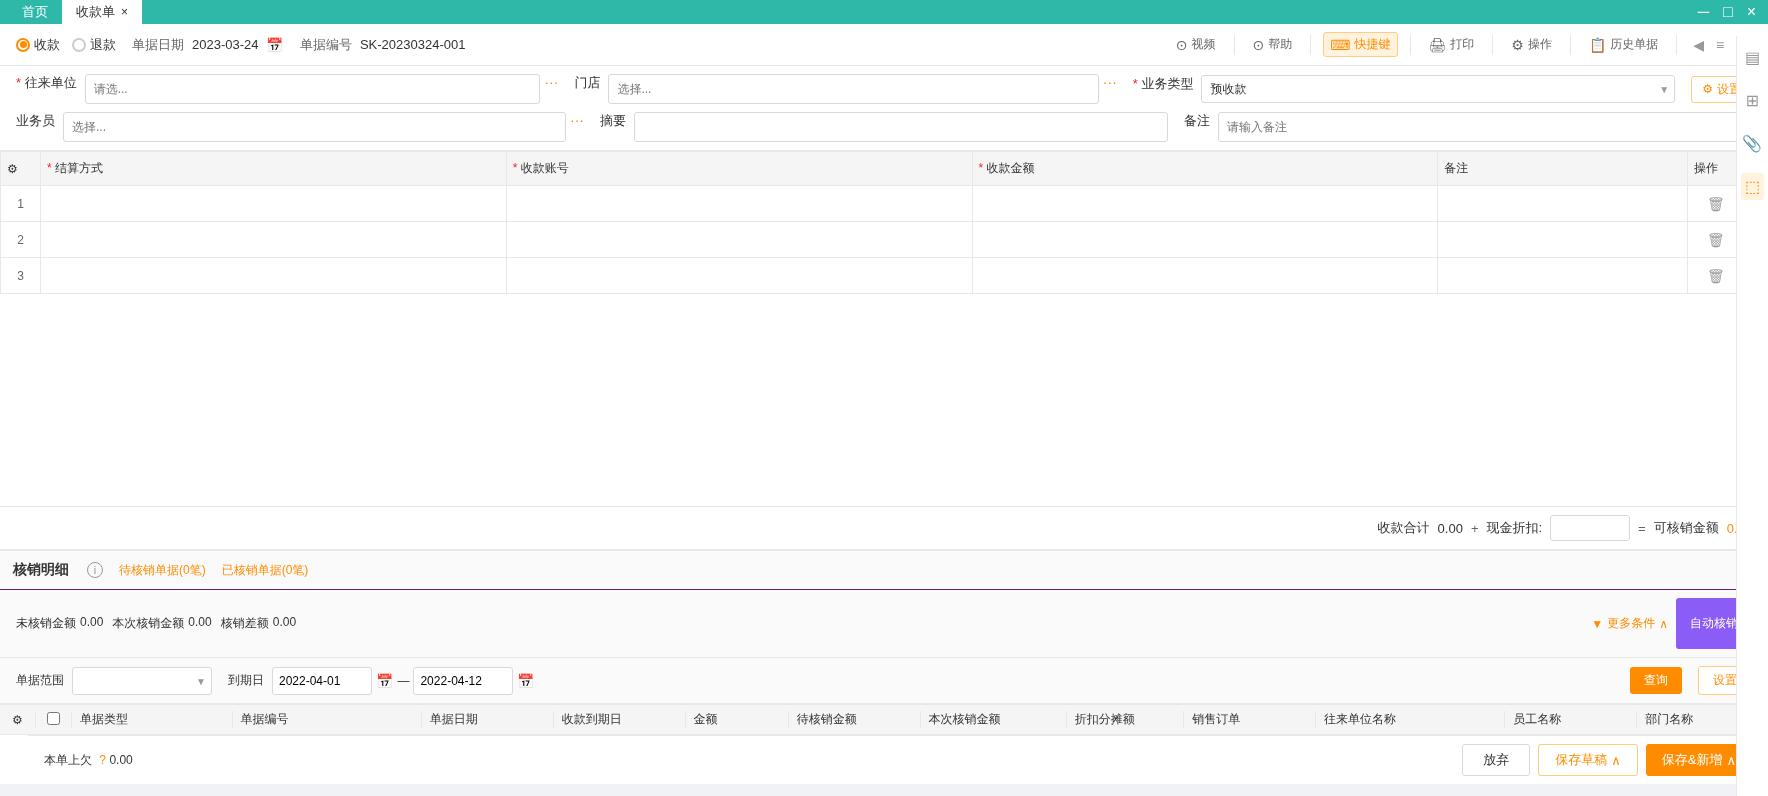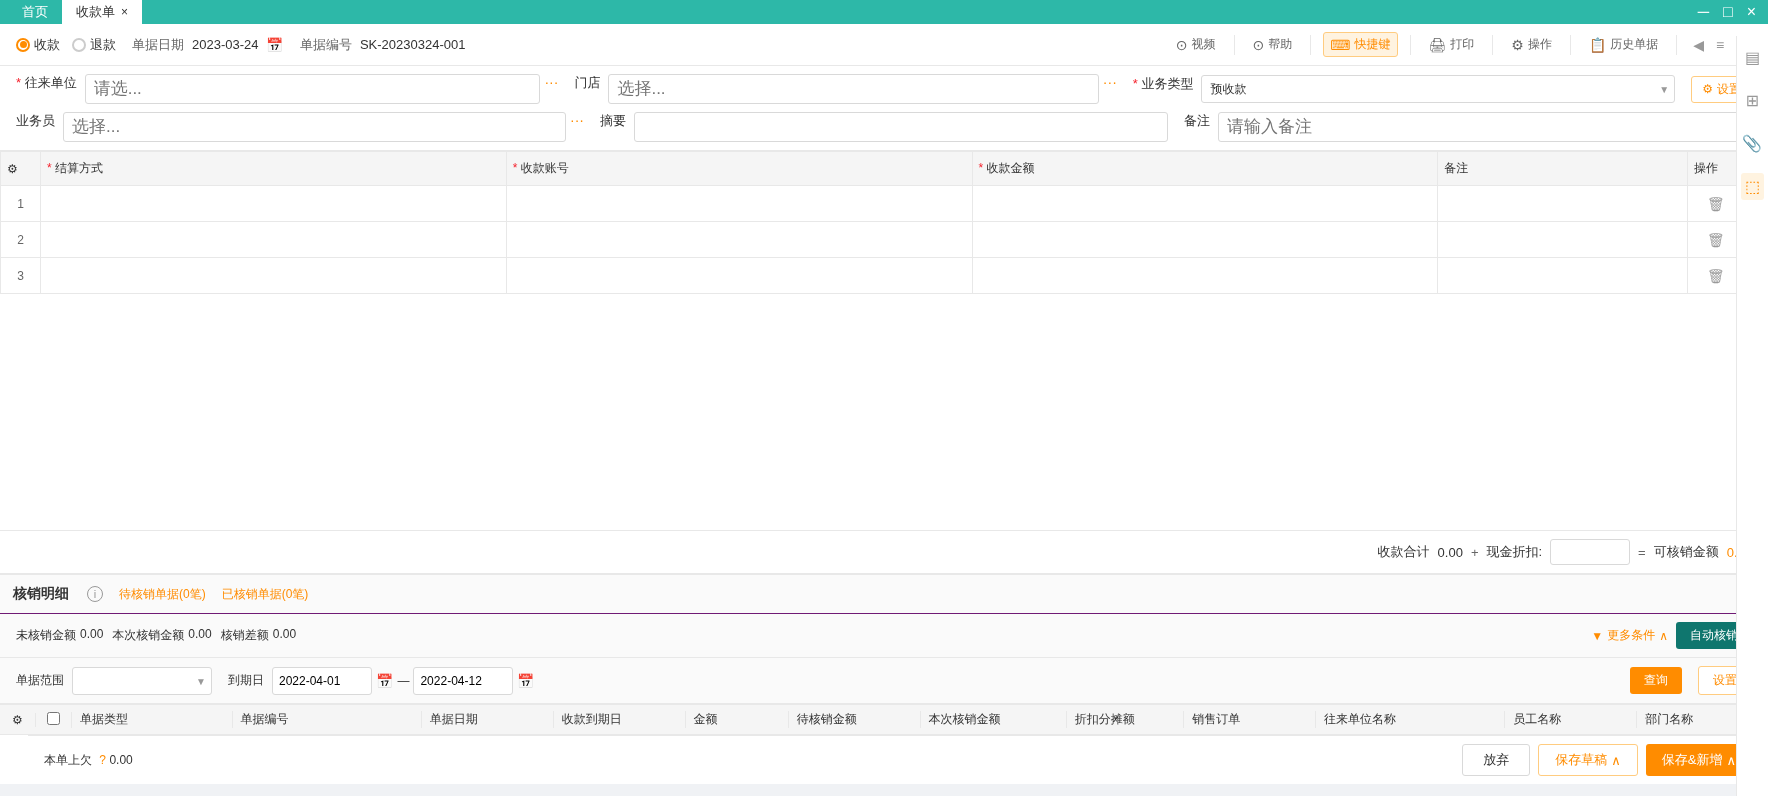--- a/index.html
+++ b/index.html
@@ -167,21 +167,21 @@
     .form-label.required::before {
       content: '* ';
       color: #f5222d;
     }
     .form-input {
       flex: 1;
       height: 30px;
       border: 1px solid #d9d9d9;
       border-radius: 3px;
       padding: 0 8px;
-      font-size: 17px;
+      font-size: 12px;
       color: #737373;
       outline: none;
       background: #fff;
     }
     .ellipsis-btn {
       color: #ff8c00;
       cursor: pointer;
       margin-left: 4px;
       font-size: 14px;
     }
@@ -334,25 +334,25 @@
     }
     .filter-btn {
       display: flex;
       align-items: center;
       gap: 4px;
       color: #ff8c00;
       cursor: pointer;
       font-size: 12px;
     }
     .auto-verif-btn {
-      background: #0f766e;
+      background: #8b5cf6;
       color: #fff;
       border: none;
       border-radius: 3px;
-      padding: 5px 14px;
+      padding: 17px 14px;
       cursor: pointer;
       font-size: 12px;
     }
     .verif-filter-row {
       display: flex;
       align-items: center;
       padding: 8px 16px;
       gap: 16px;
       border-bottom: 1px solid #e8e8e8;
       font-size: 12px;

